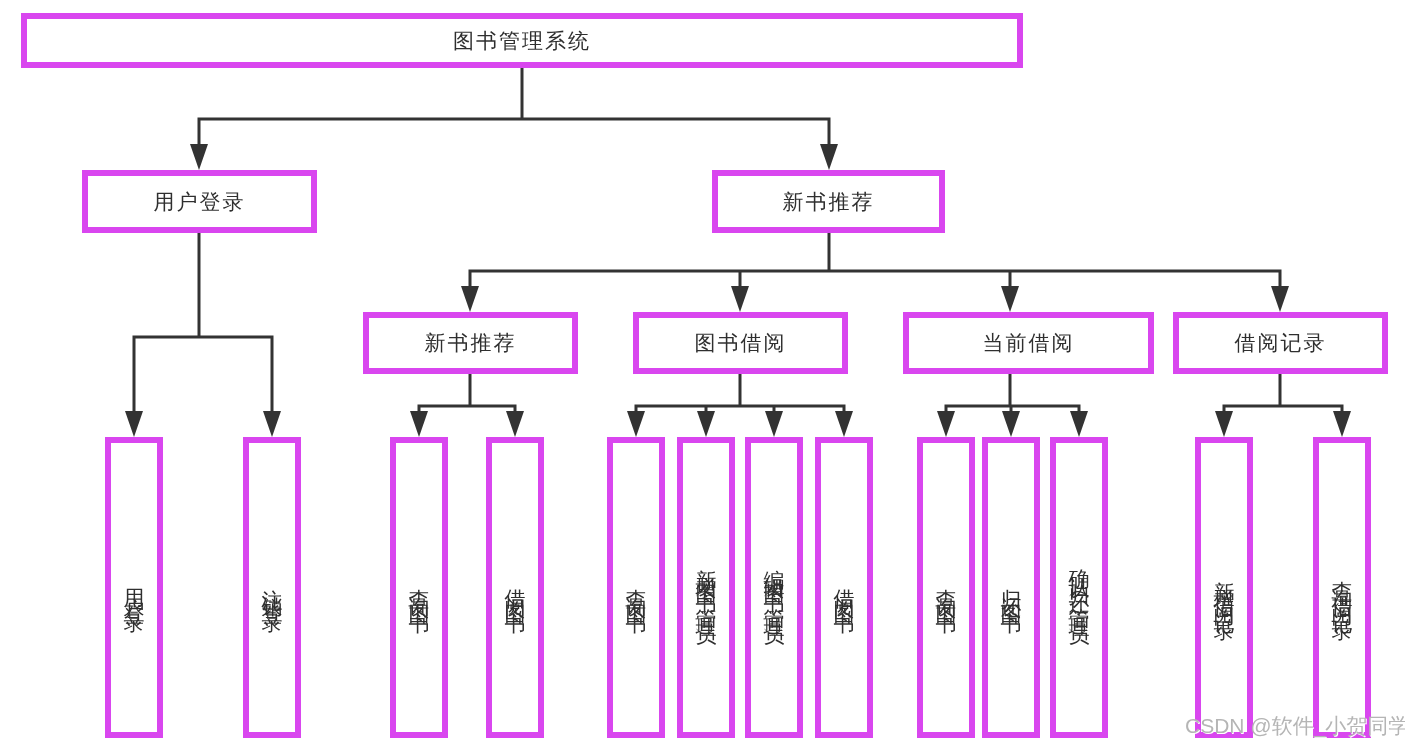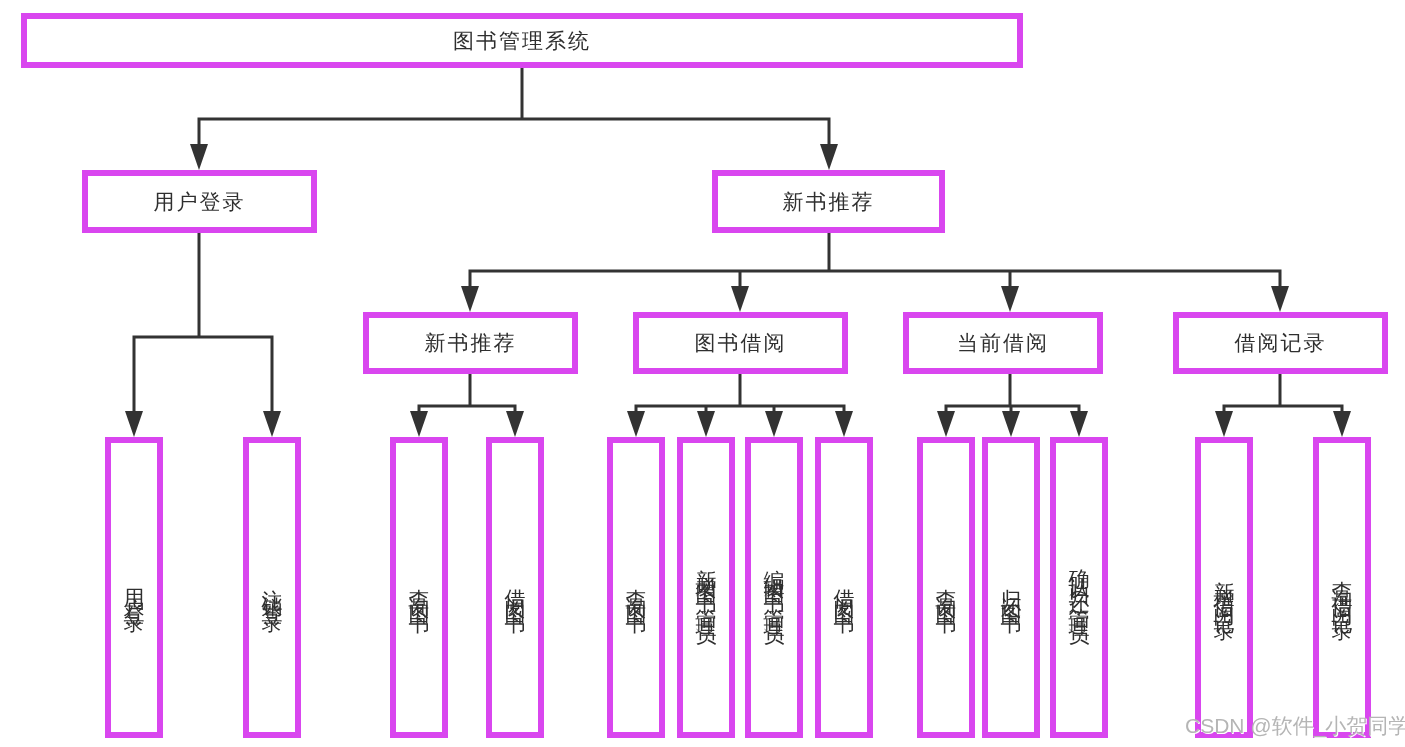--- a/index.html
+++ b/index.html
@@ -128,21 +128,21 @@
   <div class="node" style="left:712px; top:170px; width:233px; height:63px;">
     <span class="h-label">新书推荐</span>
   </div>
 
   <div class="node" style="left:363px; top:312px; width:215px; height:62px;">
     <span class="h-label">新书推荐</span>
   </div>
   <div class="node" style="left:633px; top:312px; width:215px; height:62px;justify-content:center;">
     <span class="h-label">图书借阅</span>
   </div>
-  <div class="node" style="left:903px; top:312px; width:200px; height:62px;">
+  <div class="node" style="left:903px; top:312px; width:251px; height:62px;">
     <span class="h-label">当前借阅</span>
   </div>
   <div class="node" style="left:1173px; top:312px; width:215px; height:62px;">
     <span class="h-label">借阅记录</span>
   </div>
 
   <div class="node" style="left:105px; top:437px; width:58px; height:301px;">
     <span class="v-label">用户登录</span>
   </div>
   <div class="node" style="left:243px; top:437px; width:58px; height:301px;">

